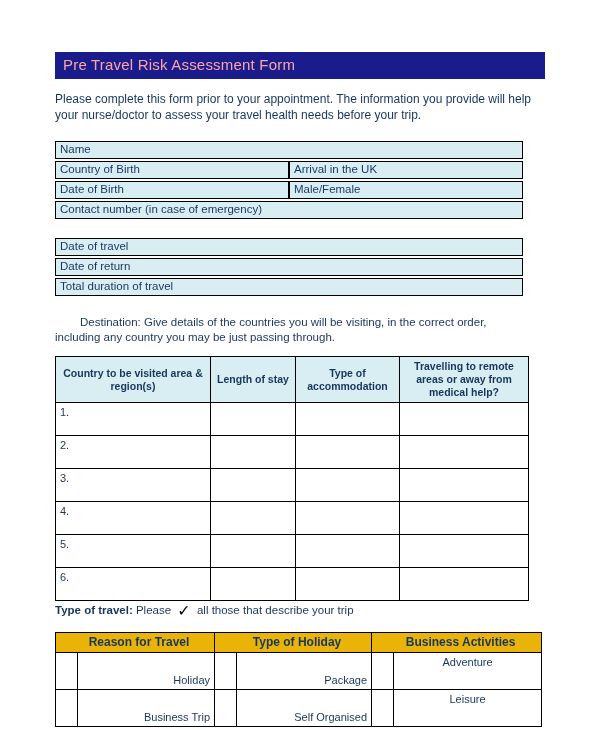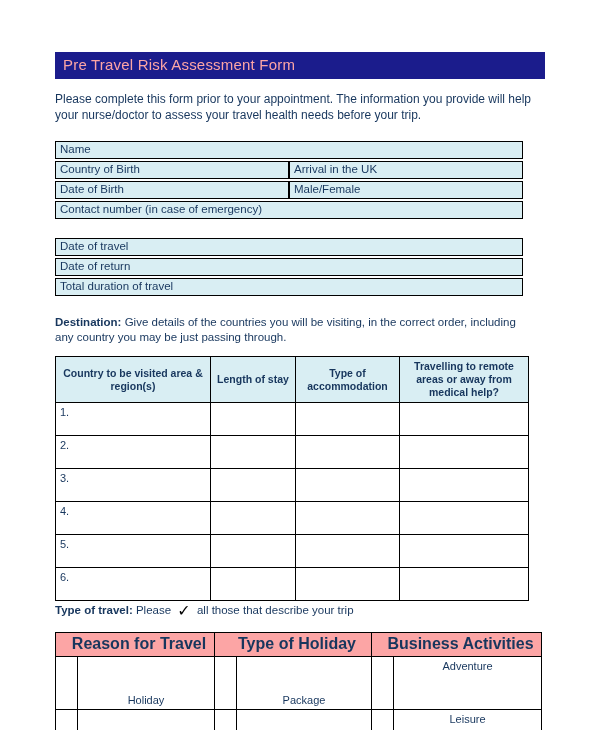--- a/index.html
+++ b/index.html
@@ -46,21 +46,21 @@
     height: 13px;
     line-height: 13px;
   }
   .info-table .half { width: 50%; }
   .dest-para {
     margin-top: 17px;
     font-size: 11.5px;
     line-height: 1.3;
     width: 478px;
   }
-  .dest-para b { font-weight: bold; }
+  .dest-para b { font-weight: normal; margin-left: 25px; }
   .dest-table {
     width: 473px;
     margin-top: 8px;
     table-layout: fixed;
   }
   .dest-table th {
     border: 1px solid #000000;
     background: #d9eef3;
     font-size: 10.5px;
     font-weight: bold;
@@ -90,36 +90,36 @@
     vertical-align: -2px;
   }
   .travel-table {
     width: 486px;
     margin-top: 10px;
     table-layout: fixed;
     font-size: 11px;
   }
   .travel-table th {
     border: 1px solid #000000;
-    background: #fca5a5;
+    background: #eab308;
     font-weight: bold;
     text-align: center;
     padding: 2px 2px 3px 10px;
-    font-size: 16px;
+    font-size: 12px;
   }
   .travel-table td {
     border: 1px solid #000000;
     background: #ffffff;
     height: 31px;
   }
   .travel-table td.tick { width: 22px; }
   .travel-table td.lbl {
     vertical-align: bottom;
-    text-align: center;
-    padding: 18px 4px 3px 4px;
+    text-align: right;
+    padding: 2px 4px 3px 4px;
   }
   .travel-table td.act {
     vertical-align: top;
     text-align: center;
     padding: 3px 4px 2px 4px;
   }
 </style>
 </head>
 <body>
 

